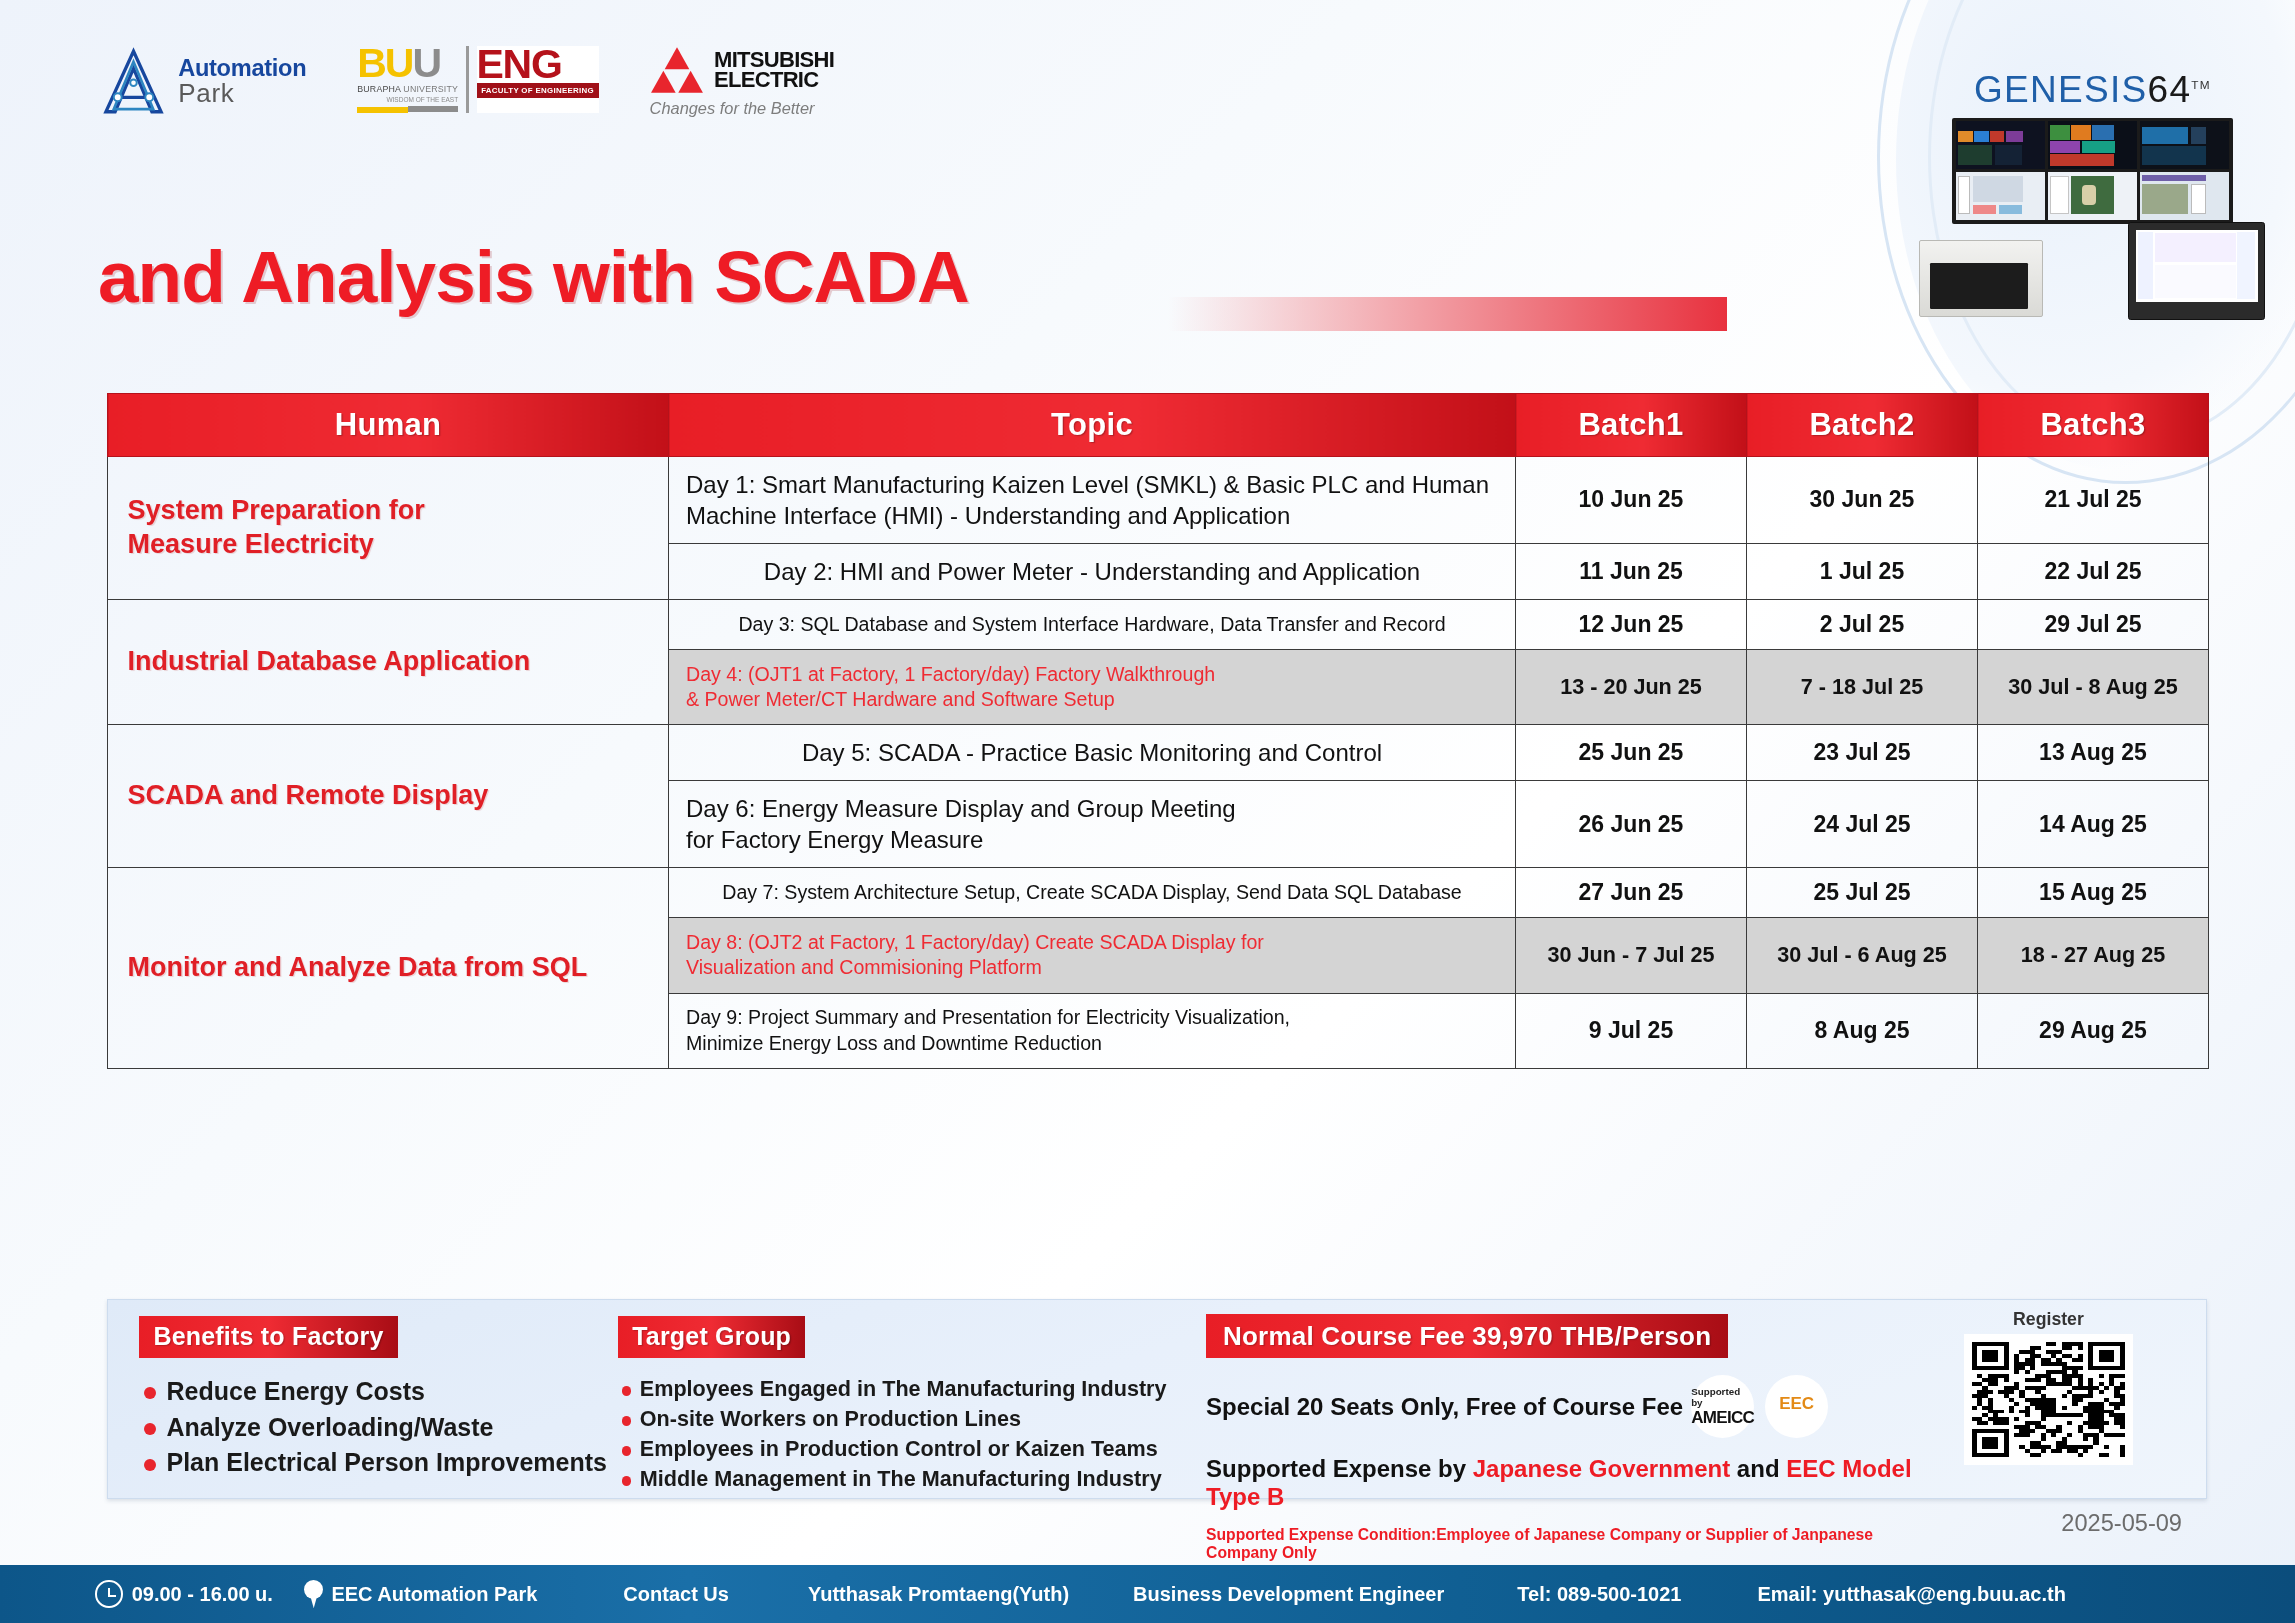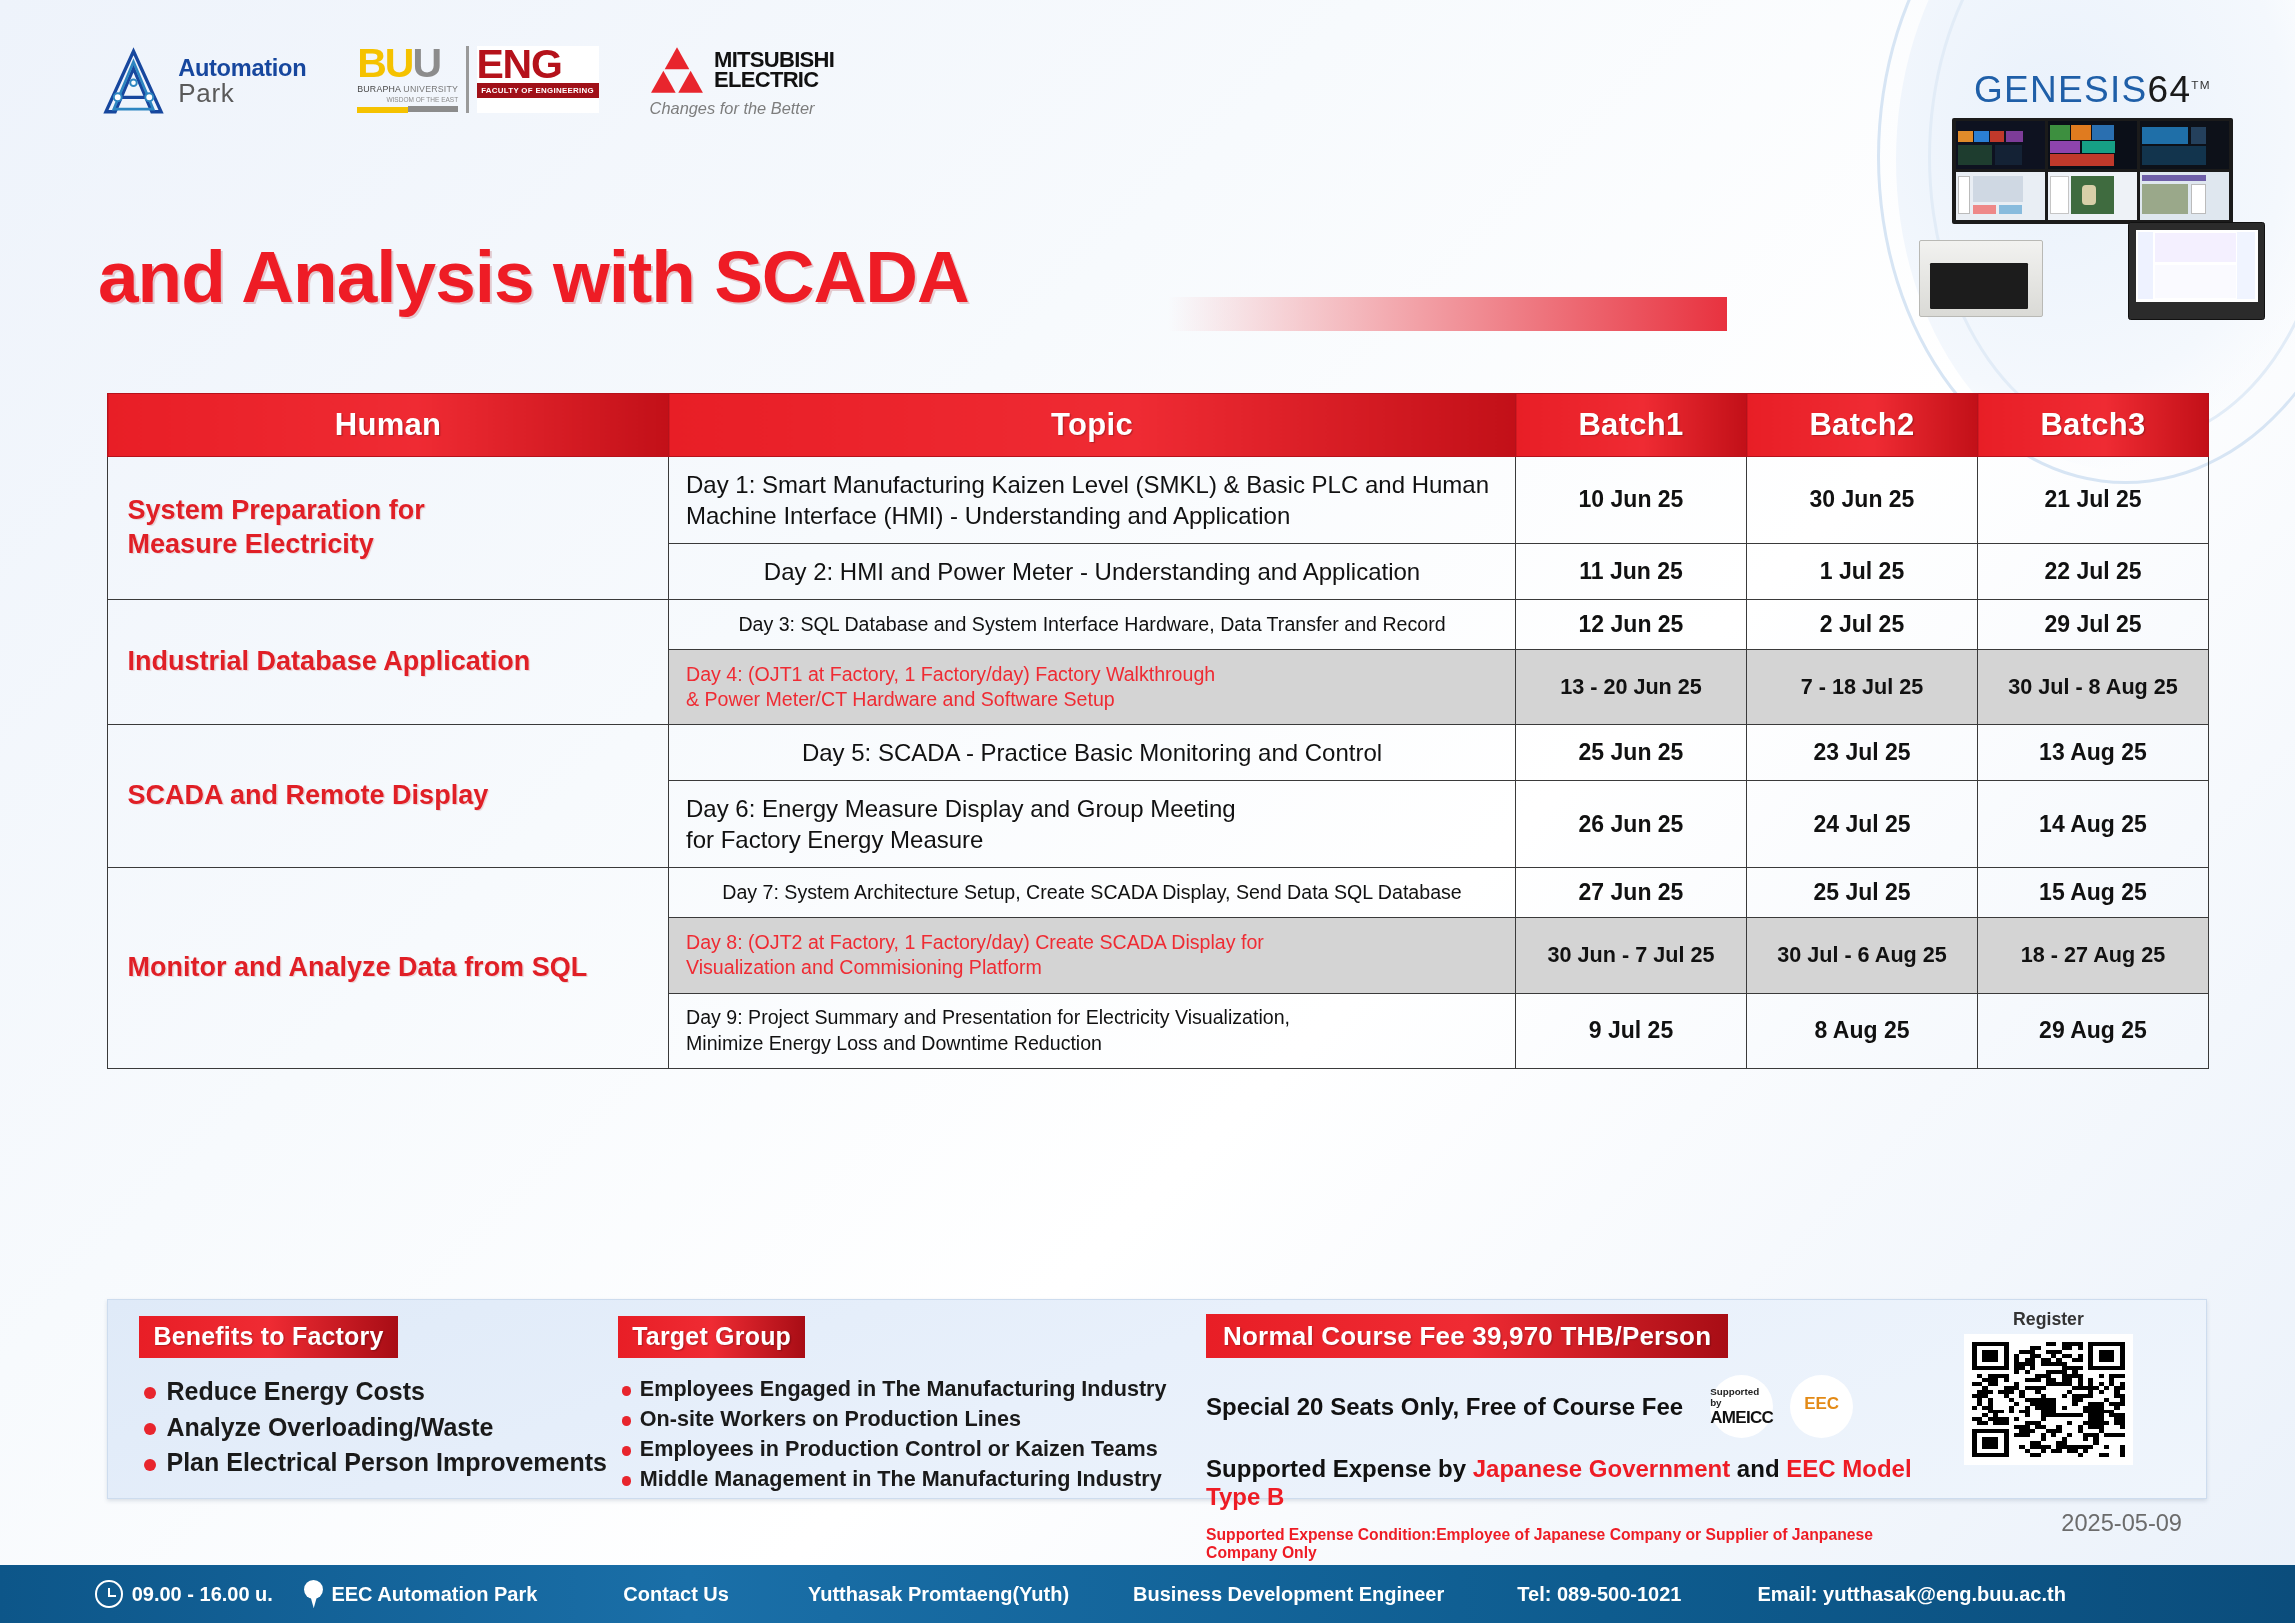--- a/index.html
+++ b/index.html
@@ -147,21 +147,21 @@
     content:""; position:absolute; left:5.2px; top:0.42em;
     width:11.8px; height:11.8px; border-radius:50%; background:#e8252d;
   }
   ul.blist.tight li:before { width:9.8px; height:9.8px; left:3.9px; }
 
   .fee-line1 { margin-top:17px; font-size:24px; font-weight:bold; color:#111; display:flex; align-items:center; }
   .fee-line2 { margin-top:17px; font-size:24px; font-weight:bold; color:#111; }
   .red { color:#ee1c25;text-align:center; }
   .fee-cond { margin-top:14.4px; font-size:15.7px; font-weight:bold; color:#ee1c25; }
 
-  .sup-logos { display:inline-flex; gap:17px; margin-left:27px; }
+  .sup-logos { display:inline-flex; gap:11px; margin-left:8px; }
   .sup-bubble { width:63px; height:63px; border-radius:50%; background:#fff;
                 display:flex; flex-direction:column; align-items:center; justify-content:center; }
   .sup-cap { font-size:9.8px; color:#222; }
   .ameicc { font-size:17px; font-weight:bold; color:#111; letter-spacing:-0.7px; }
   .eec-mark { font-size:17px; color:#e38a16; font-weight:bold; }
   .eec-sub { font-size:5.2px; color:#d5a35f; }
 
   .reg-label { font-size:17.7px; font-weight:bold; color:#333; text-align:center; width:169px; }
   .qr { width:169px; height:131px; background:#fff; margin-top:3.9px;
         display:grid; grid-template-columns:repeat(29,1fr); grid-template-rows:repeat(29,1fr);

